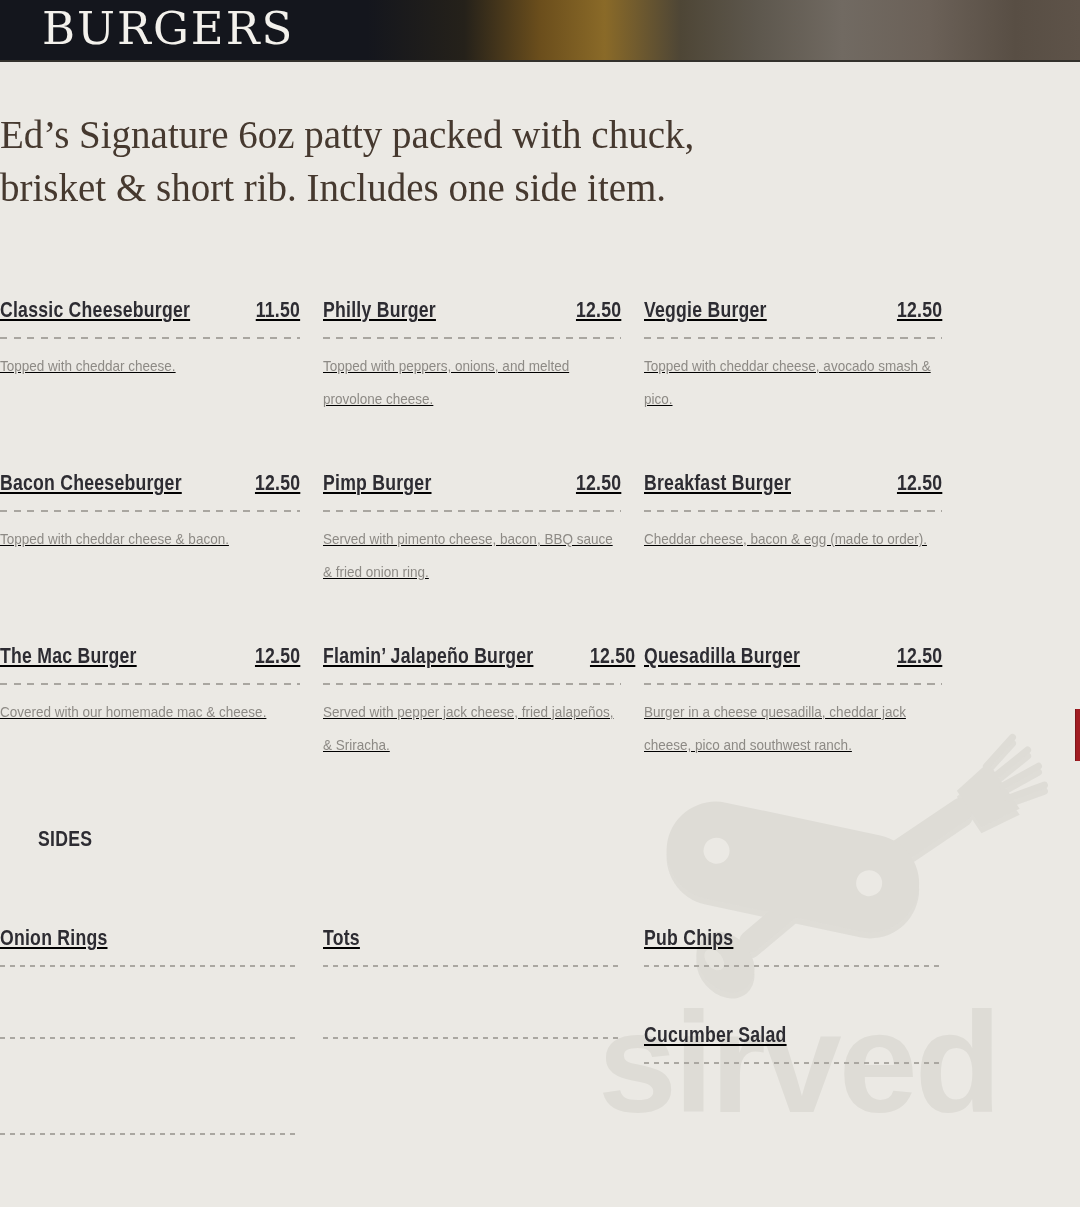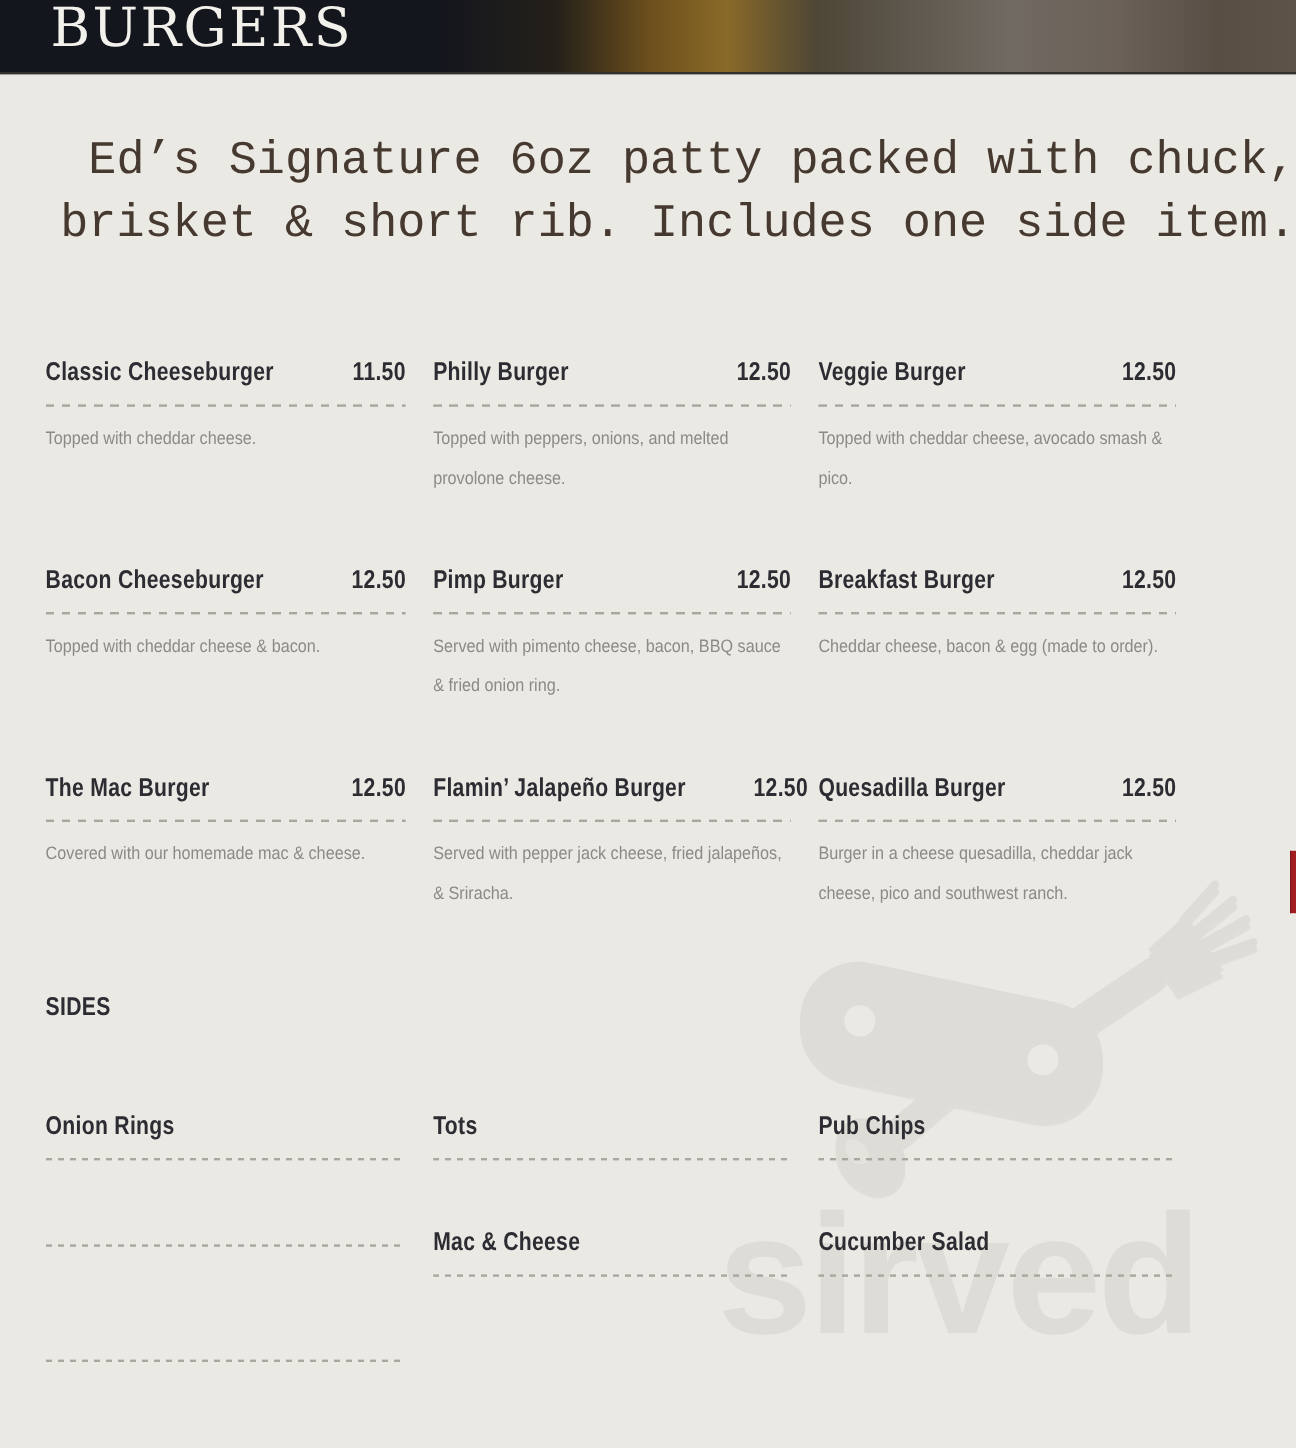--- a/index.html
+++ b/index.html
@@ -10,59 +10,59 @@
     background:#ebe9e4;
     font-family:"Liberation Sans","DejaVu Sans",sans-serif;
     overflow:hidden;
   }
 
   
   .header {
     position:relative;
     height:62px;
     display:flex;
-    align-items:flex-start;
+    align-items:center;
     padding-left:42px;
     background:linear-gradient(90deg,
       #14161d 0%, #14161d 34%, #25211a 43%, #6b4e1c 50%, #8a6a28 56%,
       #4e4636 63%, #5d574d 70%, #716a62 78%, #6b6158 86%, #584e44 94%, #5e5349 100%);
     border-bottom:2px solid #33312c;
     z-index:3;
   }
   .header h1 {
     font-family:"DejaVu Serif","Liberation Serif",serif;
     font-size:45px;
     font-weight:500;
     color:#f3f1ec;
     letter-spacing:2px;
     line-height:1;
     padding-bottom:4px;
   }
 
   
   .intro {
     margin-top:46px;
-    text-align:right;
-    font-family:Liberation Mono, monospace;
+    text-align:left;
+    font-family:Liberation Serif, serif;
     font-size:39px;
     line-height:53px;
     color:#46392f;
     position:relative;
     z-index:2;
   }
 
   
   .grid {
     display:grid;
     grid-template-columns:300px 298px 298px;
     column-gap:23px;
-    margin-left:38px;
     position:relative;
     z-index:2;
     align-items:start;
+    text-decoration:underline;
   }
   .burgers-grid { margin-top:84px; grid-auto-rows:173px; }
   .sides-grid   { margin-top:74px; grid-auto-rows:96.5px; }
 
   .item-head { display:flex; justify-content:space-between; align-items:flex-end; }
   .item-name, .item-price, .sides-title {
     display:inline-block;
     font-weight:bold;
     font-size:21.5px;
     color:#2d2c32;
@@ -279,23 +279,20 @@
           <span class="item-name">Pub Chips</span>
         </div>
         <div class="dash dash-sm"></div>
       </div>
 
       <div class="menu-item">
         <div class="dash dash-sm"></div>
       </div>
 
       <div class="menu-item">
-        <div class="item-head">
-          <span class="item-name">Mac &amp; Cheese</span>
-        </div>
         <div class="dash dash-sm"></div>
       </div>
 
 
 
       <div class="menu-item">
         <div class="item-head">
           <span class="item-name">Cucumber Salad</span>
         </div>
         <div class="dash dash-sm"></div>

